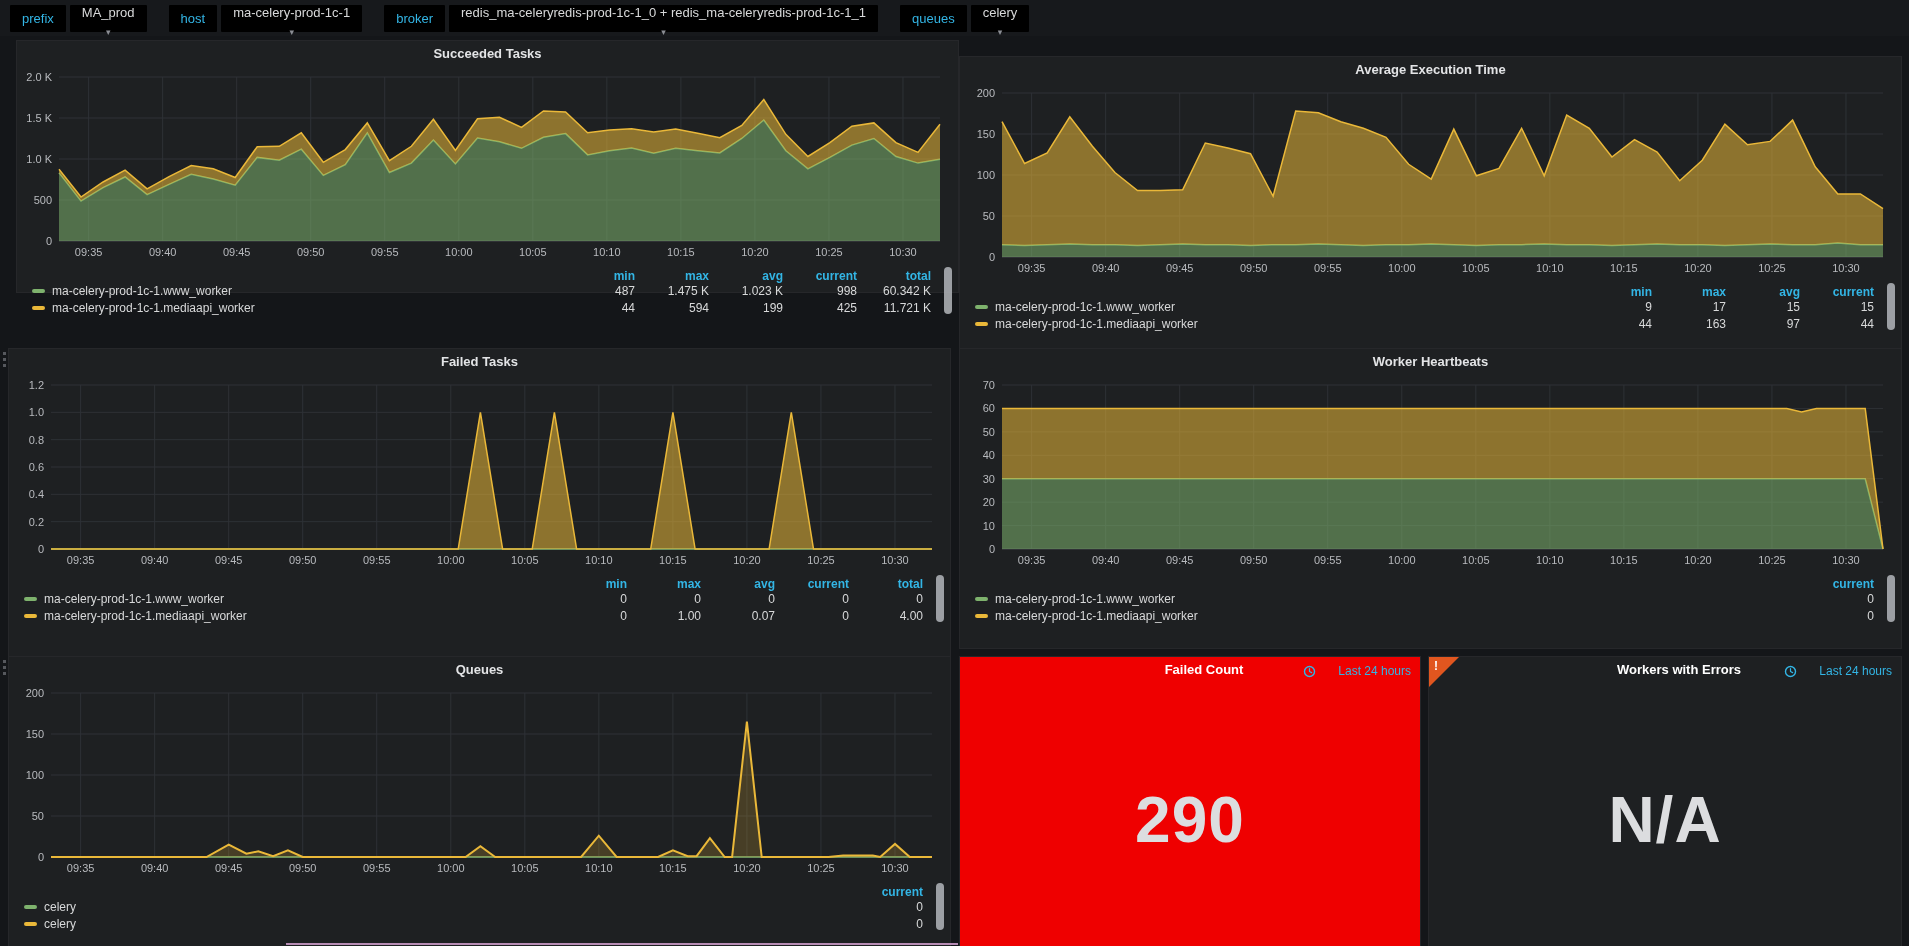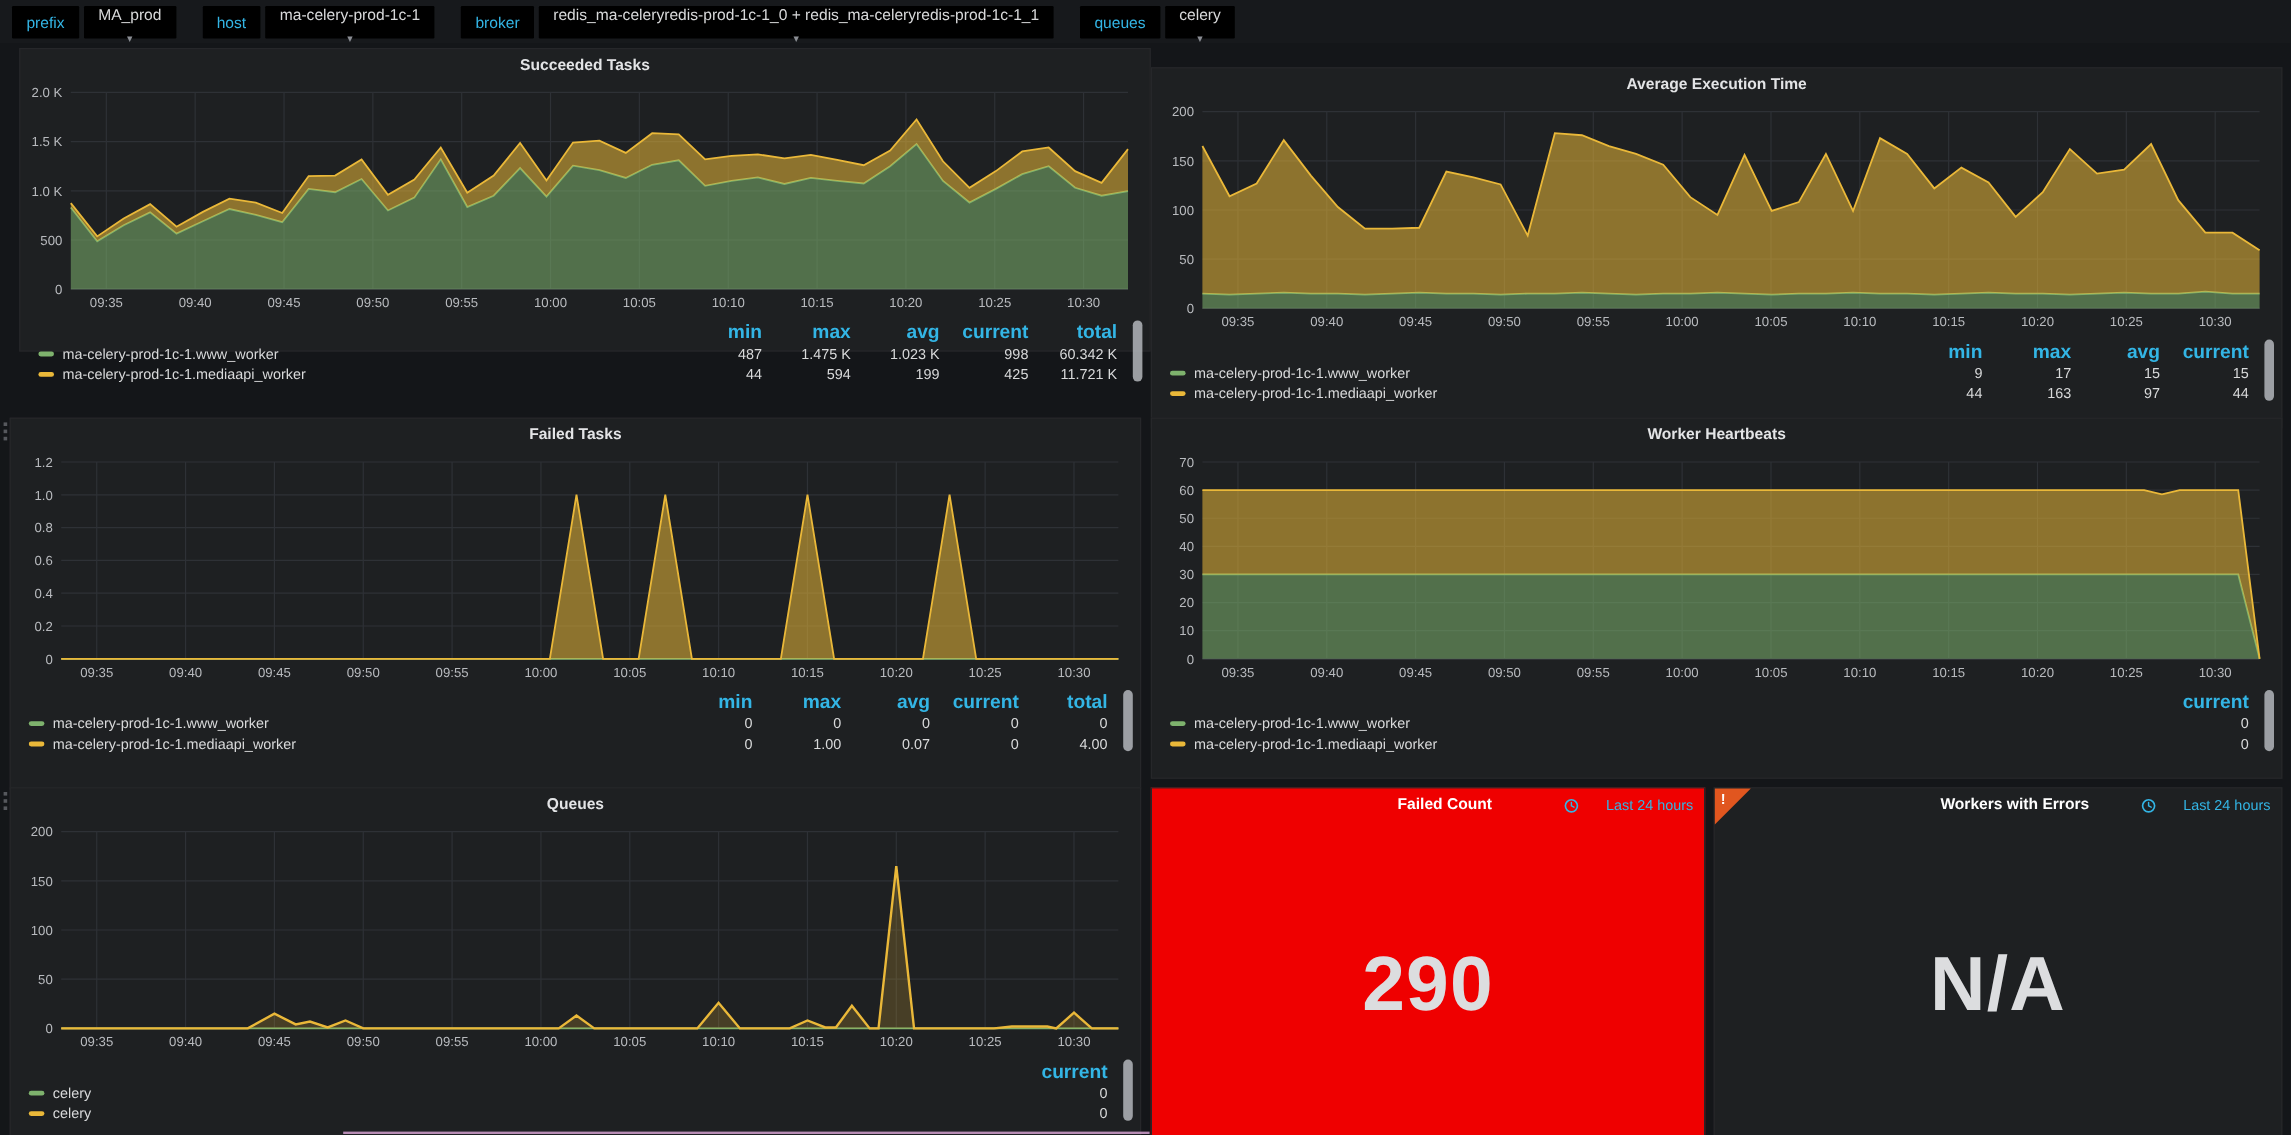--- a/index.html
+++ b/index.html
@@ -22,21 +22,21 @@
   #p5{top:656px;left:8px;width:943px;height:301px;}
   #p6{top:656px;left:959px;width:462px;height:301px;}
   #p7{top:656px;left:1428px;width:474px;height:301px;}
 
   .panel-title{height:26px;line-height:26px;text-align:center;font-size:13px;font-weight:bold;color:#e3e4e6;cursor:pointer;white-space:nowrap;}
   .chart{height:196px;margin:0 4px;}
 
   
   .legend{position:relative;padding:6px 22px 0 10px;font-size:12px;}
   .legend table{width:100%;border-collapse:collapse;table-layout:auto;}
-  .legend th{color:#33b5e5;font-weight:bold;text-align:right;padding:0 5px;font-size:16px;cursor:pointer;white-space:nowrap;}
+  .legend th{color:#33b5e5;font-weight:bold;text-align:right;padding:0 5px;font-size:12px;cursor:pointer;white-space:nowrap;}
   .legend th.name-h{text-align:left;}
   .legend td{padding:1px 5px;line-height:15px;white-space:nowrap;}
   .legend td.val{text-align:right;width:64px;color:#d8d9da;}
   .legend td.name{color:#d8d9da;cursor:pointer;}
   .swatch{display:inline-block;width:13px;height:4px;border-radius:2px;margin-right:7px;vertical-align:middle;position:relative;top:-1px;}
   .legend-scrollbar{position:absolute;right:6px;top:4px;bottom:3px;width:8px;border-radius:4px;background:#b3b6bb;opacity:.85;cursor:pointer;}
 
   
   .ss .panel-title{color:#ffffff;margin-left:28px;}
   .ss-badge{position:absolute;top:7px;right:9px;display:flex;align-items:center;gap:22px;color:#33b5e5;font-size:12px;font-weight:normal;z-index:2;}

